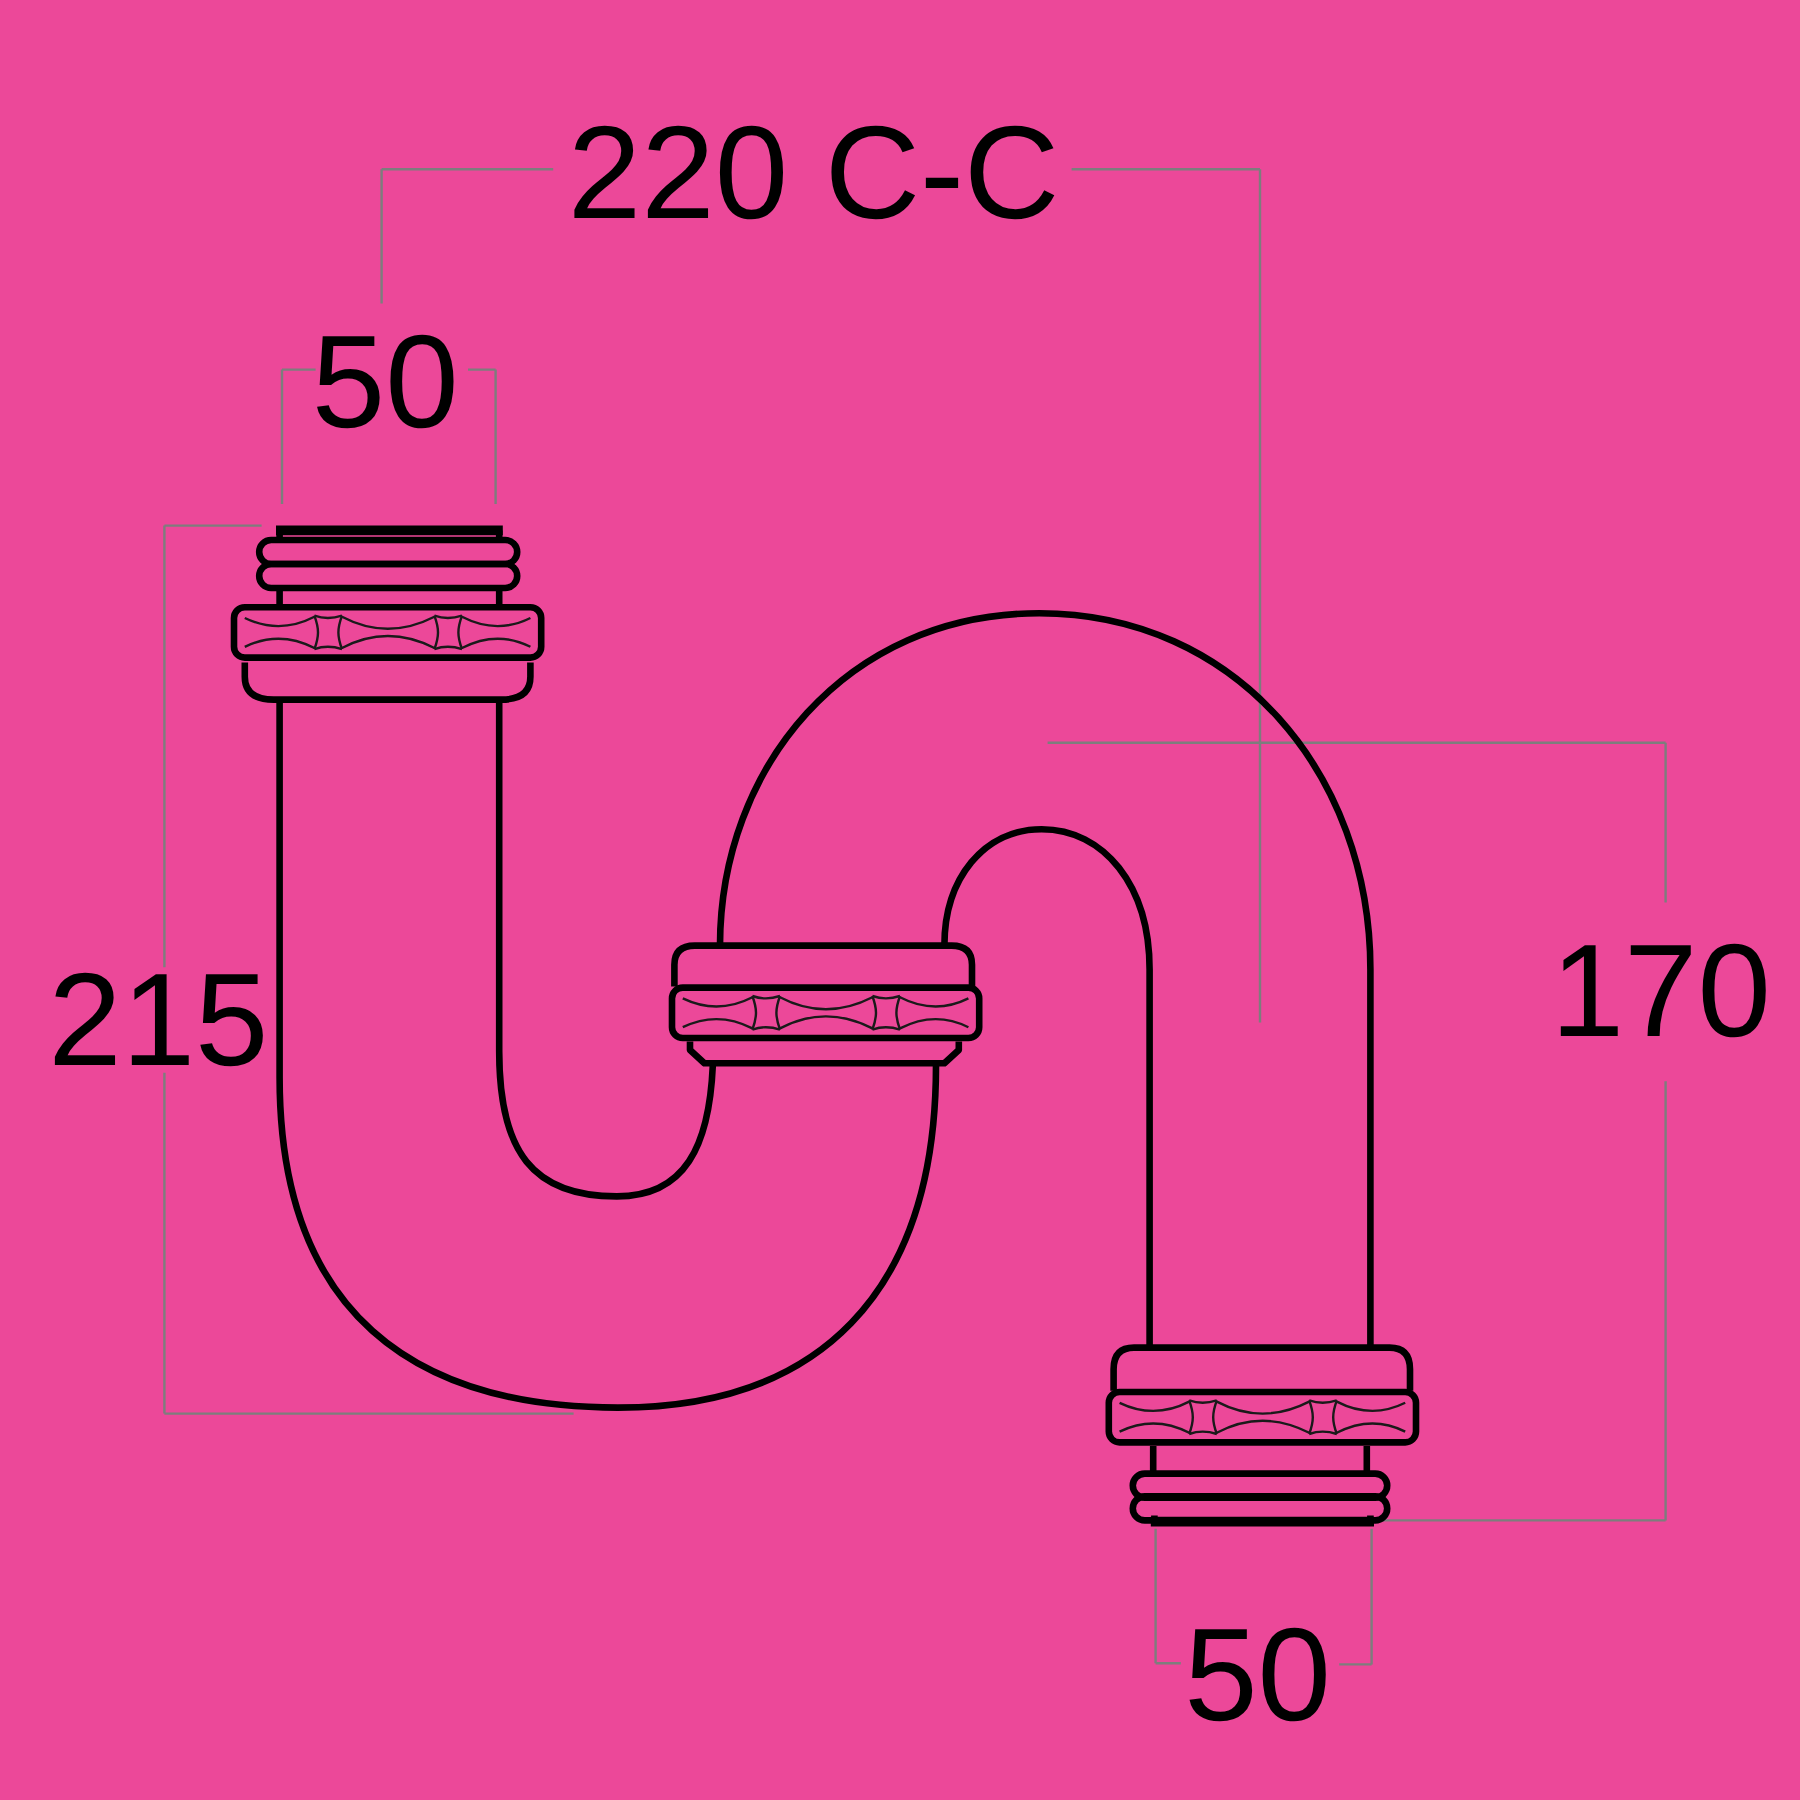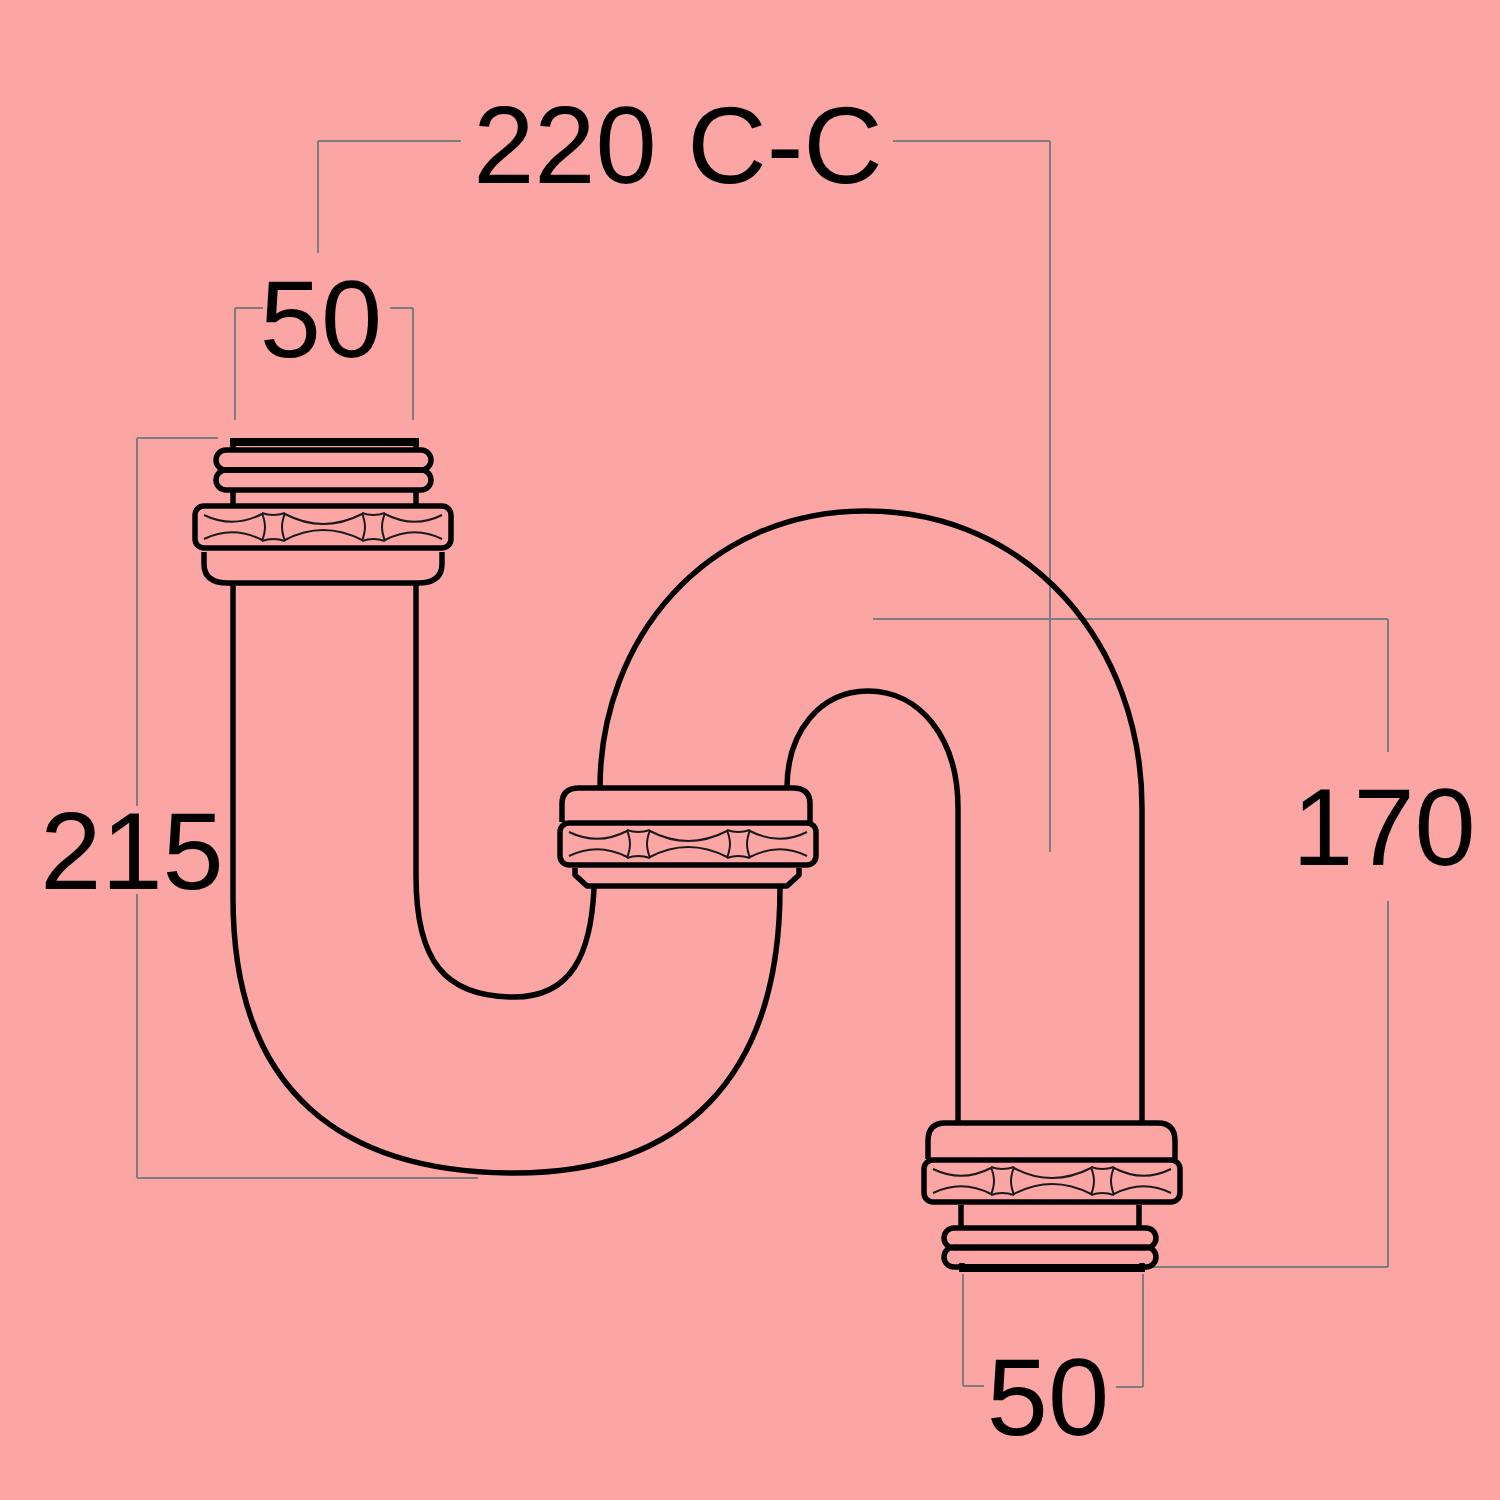--- a/index.html
+++ b/index.html
@@ -4,21 +4,21 @@
 <style>
   html, body {
     margin: 0;
     padding: 0;
     background: #ffffff;
   }
   .page {
     position: relative;
     width: 1500px;
     height: 1500px;
-    background: #fca5a5;
+    background: #ec4899;
     overflow: hidden;
   }
   svg.drawing {
     position: absolute;
     left: 0;
     top: 0;
     width: 1500px;
     height: 1500px;
     display: block;
   }

